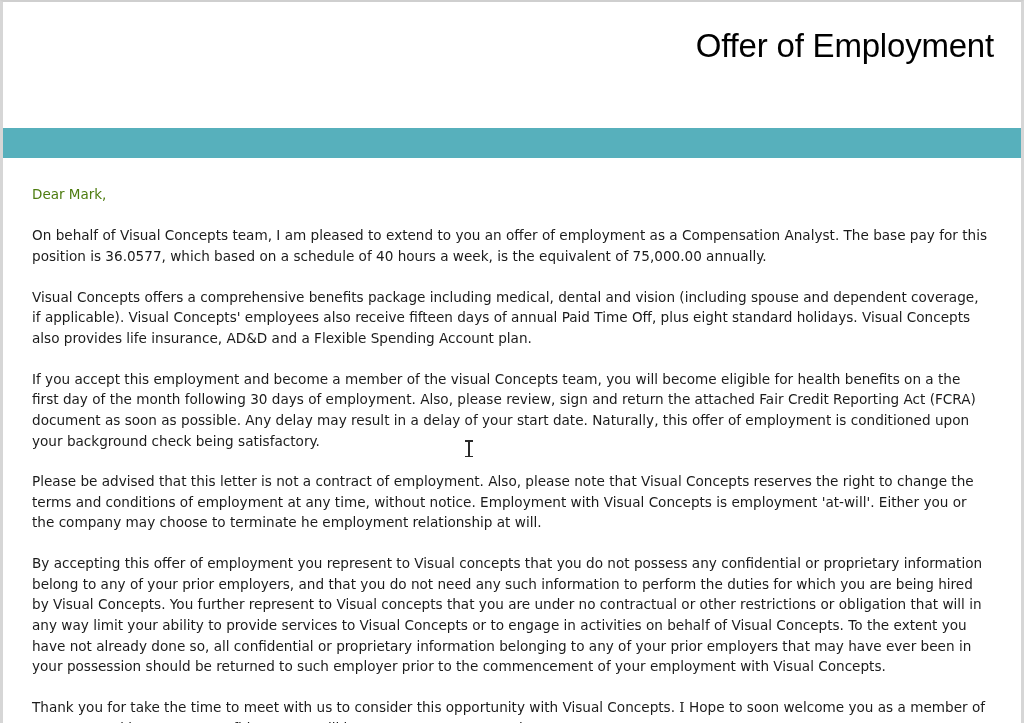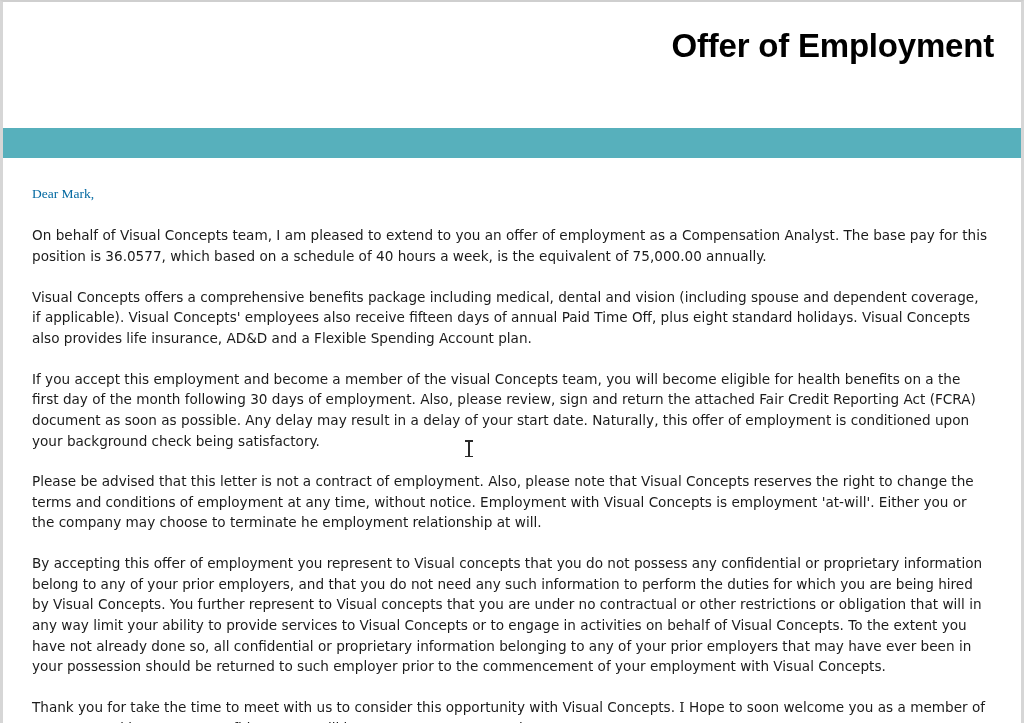--- a/index.html
+++ b/index.html
@@ -33,21 +33,21 @@
     background: #ffffff;
     box-sizing: border-box;
     padding: 0 28px;
   }
   .doc-title {
     position: absolute;
     right: 27px;
     top: 25px;
     font-family: "Liberation Sans", "DejaVu Sans", sans-serif;
     font-size: 33px;
-    font-weight: 700;
+    font-weight: 400;
     line-height: 1.15;
     color: #000000;
     letter-spacing: -0.2px;
     white-space: nowrap;
   }
 
   
   .teal-band {
     width: 100%;
     height: 30px;
@@ -55,23 +55,22 @@
   }
 
   
   .doc-body {
     padding: 26px 30px 0 29px;
     box-sizing: border-box;
   }
   .salutation {
     font-size: 13.5px;
     line-height: 1.5;
-    color: #0369a1;
+    color: #4d7c0f;
     margin: 0 0 21px 0;
-    font-family: Liberation Serif, serif;
   }
   .para {
     font-size: 13.6px;
     line-height: 1.52;
     color: #1b1b1b;
     margin: 12px 0 20px 0;
     text-align: left;
   }
   .serif-i {
     font-family: "DejaVu Serif", "Liberation Serif", serif;

